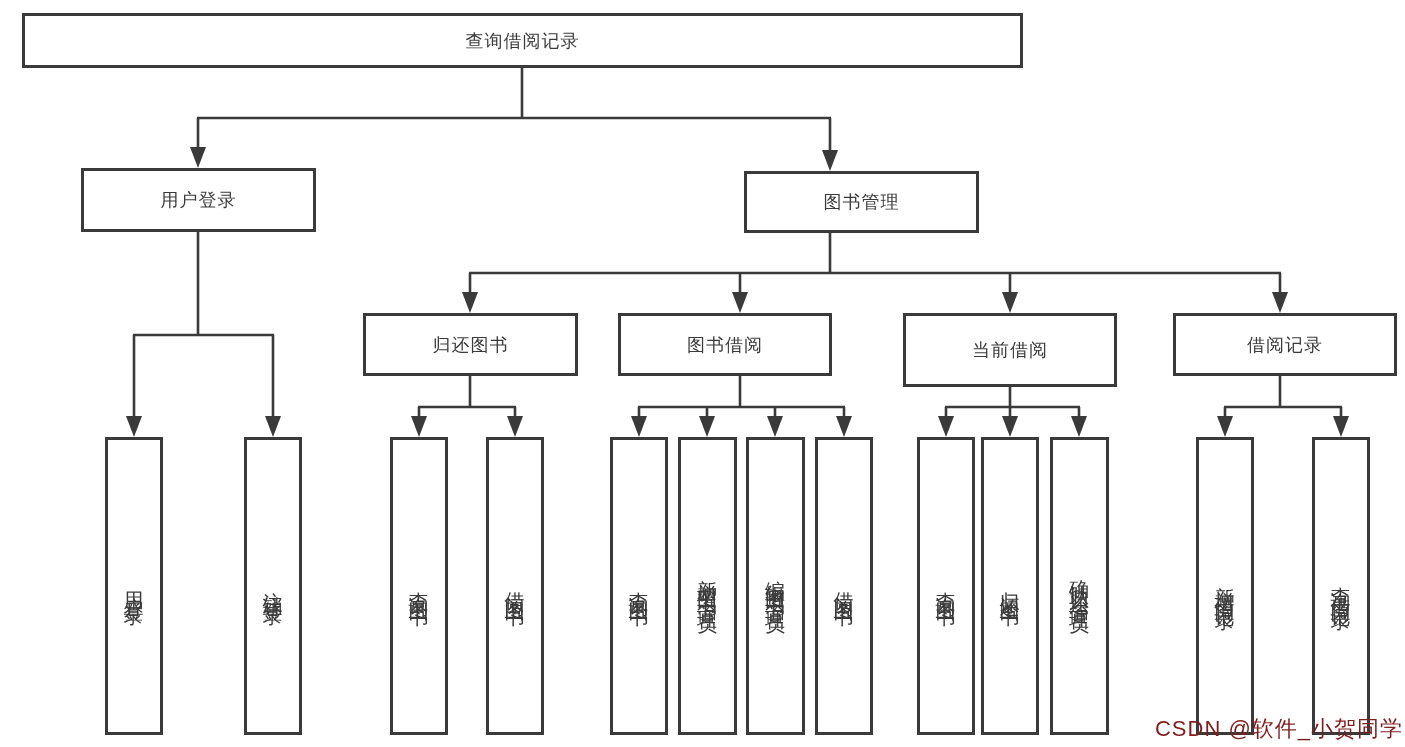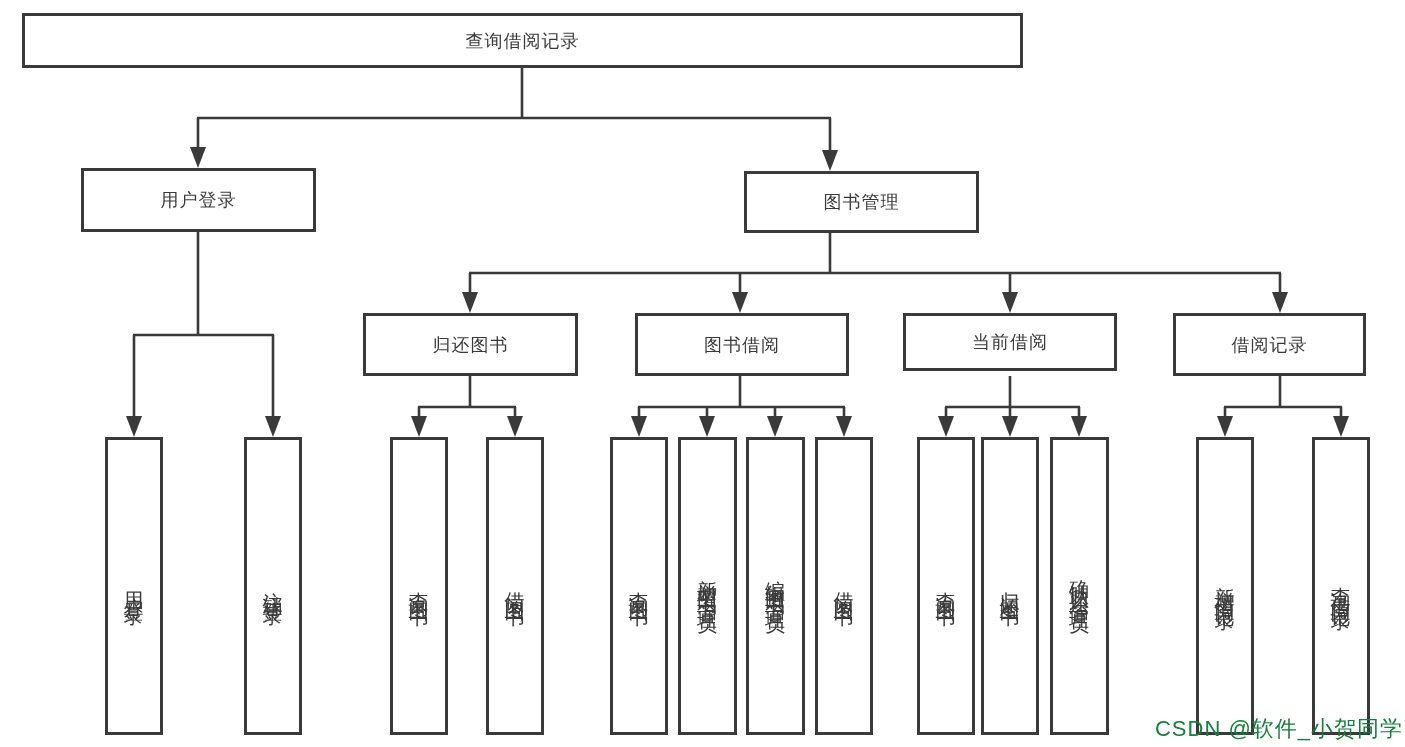--- a/index.html
+++ b/index.html
@@ -36,21 +36,21 @@
     text-orientation: mixed;
     font-size: 20px;
     letter-spacing: 5px;
     line-height: 1;
   }
   .watermark {
     position: absolute;
     right: 2px;
     top: 714px;
     font-size: 22px;
-    color: #15803d;
+    color: #7f1d1d;
     letter-spacing: 1px;
     white-space: nowrap;
   }
 </style>
 </head>
 <body>
 
 <div class="canvas">
 
   <svg class="wires" viewBox="0 0 1405 747" aria-hidden="true">
@@ -100,27 +100,27 @@
   <div class="node horiz" style="left:81px; top:168px; width:235px; height:64px;">
     <span>用户登录</span>
   </div>
   <div class="node horiz" style="left:744px; top:171px; width:235px; height:62px;">
     <span>图书管理</span>
   </div>
 
   <div class="node horiz" style="left:363px; top:313px; width:215px; height:63px;">
     <span>归还图书</span>
   </div>
-  <div class="node horiz" style="left:635px; top:313px; width:214px; height:63px;">
+  <div class="node horiz" style="left:618px; top:313px; width:214px; height:63px;">
     <span>图书借阅</span>
   </div>
-  <div class="node horiz" style="left:903px; top:313px; width:214px; height:58px;">
+  <div class="node horiz" style="left:903px; top:313px; width:214px; height:74px;">
     <span>当前借阅</span>
   </div>
-  <div class="node horiz" style="left:1173px; top:313px; width:193px; height:63px;">
+  <div class="node horiz" style="left:1173px; top:313px; width:224px; height:63px;">
     <span>借阅记录</span>
   </div>
 
   <div class="node vert" style="left:105px; top:437px; width:58px; height:298px;">
     <span>用户登录</span>
   </div>
   <div class="node vert" style="left:244px; top:437px; width:58px; height:298px;">
     <span>注销登录</span>
   </div>
 

